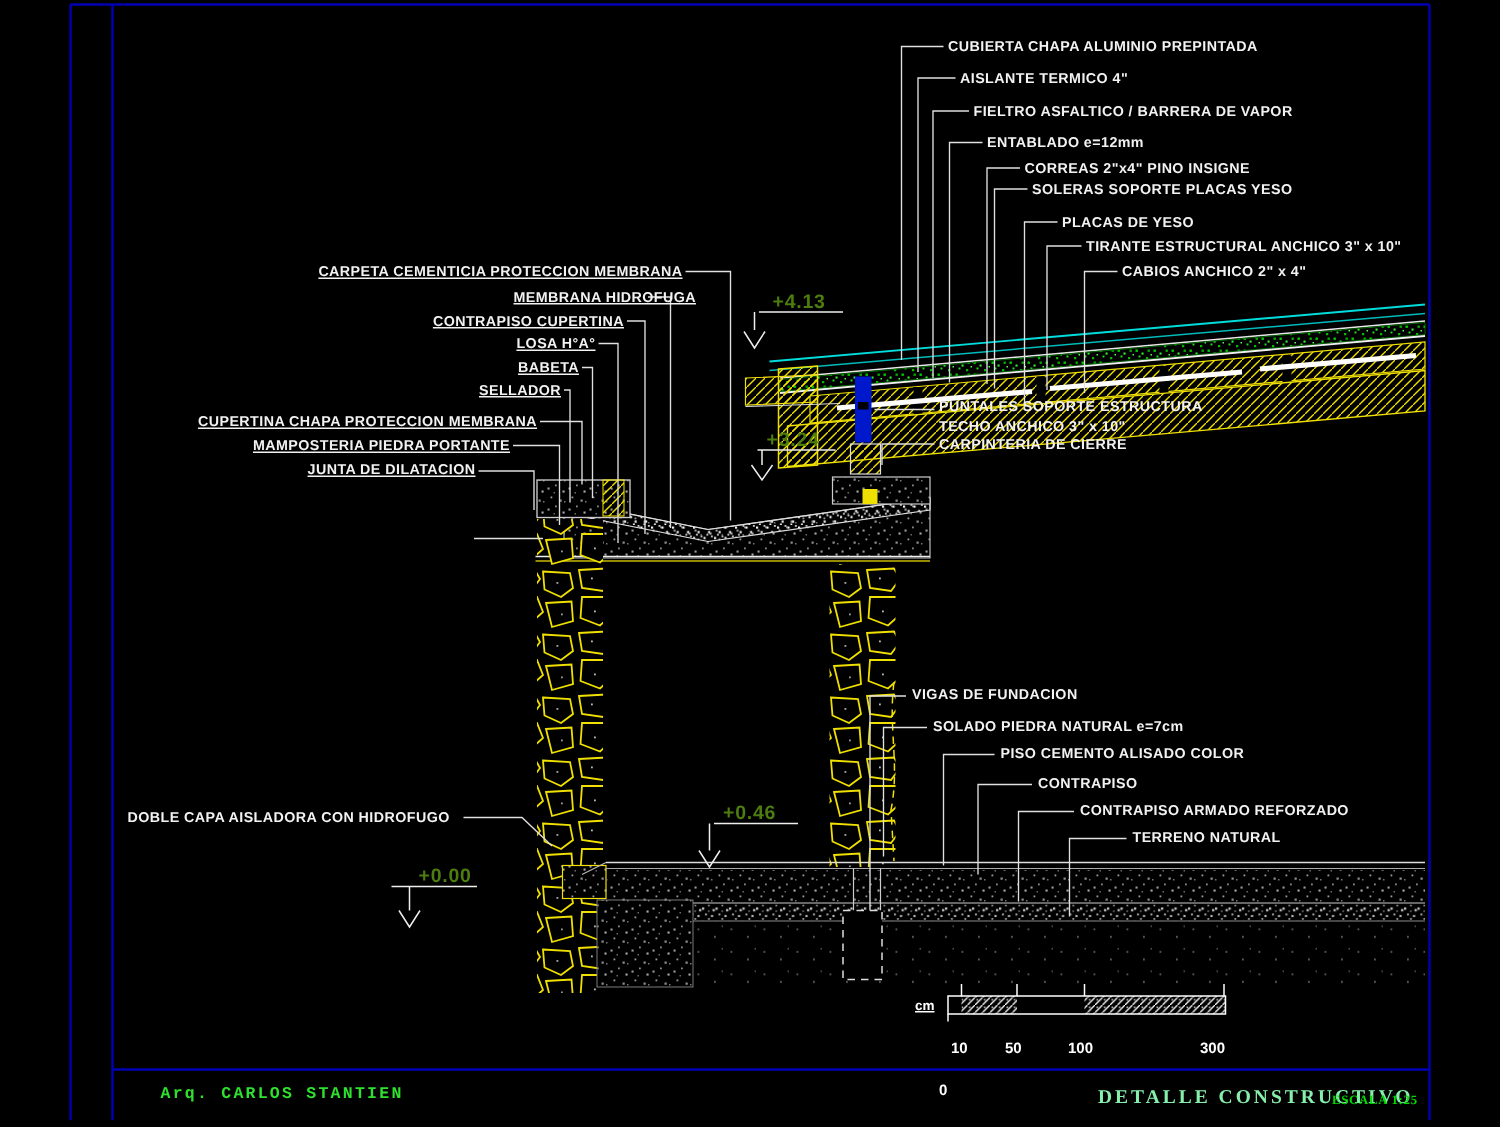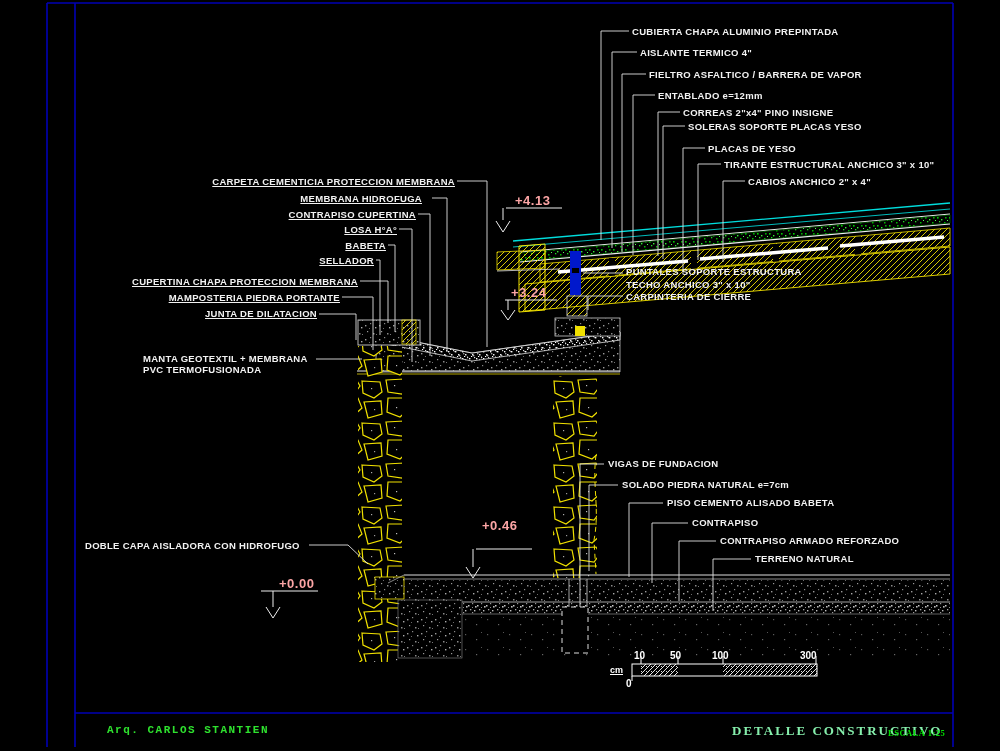--- a/index.html
+++ b/index.html
@@ -2,22 +2,22 @@
 <html><head>
 <meta charset="utf-8">
 <style>
   html,body{margin:0;padding:0;background:#000;}
   #sheet{position:relative;width:1000px;height:747px;background:#000;overflow:hidden;
          font-family:"Liberation Sans",sans-serif;}
   #cad{position:absolute;left:0;top:0;}
   .label{position:absolute;color:#f2f2f2;font:bold 9.5px "Liberation Sans",sans-serif;
          white-space:nowrap;letter-spacing:.3px;}
   .ra{text-align:right;text-decoration:underline;}
-  .level{position:absolute;color:#fca5a5;font:bold 13px "Liberation Sans",sans-serif;letter-spacing:.5px;}
-  .sbnum{position:absolute;color:#fff;font:bold 10px "Liberation Sans",sans-serif;}
+  .level{position:absolute;color:#4d7c0f;font:bold 13px "Liberation Sans",sans-serif;letter-spacing:.5px;}
+  .sbnum{position:absolute;color:#fff;font:bold 10px "Liberation Sans",sans-serif;margin-top:44px;}
   .sbunit{position:absolute;color:#fff;font:bold 9px "Liberation Sans",sans-serif;text-decoration:underline;}
   .tb-author{position:absolute;left:107px;top:724px;color:#2ee12e;
              font:bold 11px "Liberation Mono",monospace;letter-spacing:1.5px;}
   .tb-title{position:absolute;left:732px;top:723px;color:#86efac;
             font:bold 13px "Liberation Serif",serif;letter-spacing:2px;}
   .tb-scale{position:absolute;left:888px;top:728px;color:#00dd00;
             font:bold 8.5px "Liberation Serif",serif;letter-spacing:.5px;}
 </style>
 </head>
 <body>
@@ -210,48 +210,44 @@
   <div class="label" style="left:640px;top:47px">AISLANTE TERMICO 4"</div>
   <div class="label" style="left:649px;top:69px">FIELTRO ASFALTICO / BARRERA DE VAPOR</div>
   <div class="label" style="left:658px;top:90px">ENTABLADO e=12mm</div>
   <div class="label" style="left:683px;top:107px">CORREAS 2"x4" PINO INSIGNE</div>
   <div class="label" style="left:688px;top:121px">SOLERAS SOPORTE PLACAS YESO</div>
   <div class="label" style="left:708px;top:143px">PLACAS DE YESO</div>
   <div class="label" style="left:724px;top:159px">TIRANTE ESTRUCTURAL ANCHICO 3" x 10"</div>
   <div class="label" style="left:748px;top:176px">CABIOS ANCHICO 2" x 4"</div>
 
   <div class="label ra" style="right:545px;top:176px">CARPETA CEMENTICIA PROTECCION MEMBRANA</div>
-  <div class="label ra" style="right:578px;top:193px">MEMBRANA HIDROFUGA</div>
+  <div class="label ra" style="right:536px;top:193px">MEMBRANA HIDROFUGA</div>
   <div class="label ra" style="right:584px;top:209px">CONTRAPISO CUPERTINA</div>
   <div class="label ra" style="right:603px;top:224px">LOSA H°A°</div>
   <div class="label ra" style="right:614px;top:240px">BABETA</div>
   <div class="label ra" style="right:626px;top:255px">SELLADOR</div>
   <div class="label ra" style="right:642px;top:276px">CUPERTINA CHAPA PROTECCION MEMBRANA</div>
   <div class="label ra" style="right:660px;top:292px">MAMPOSTERIA PIEDRA PORTANTE</div>
   <div class="label ra" style="right:683px;top:308px">JUNTA DE DILATACION</div>
-  <div class="label" style="left:143px;top:353px">
-    <div>MANTA GEOTEXTIL + MEMBRANA</div>
-    <div>PVC TERMOFUSIONADA</div>
-  </div>
   <div class="label" style="left:85px;top:540px">DOBLE CAPA AISLADORA CON HIDROFUGO</div>
 
   <div class="label" style="left:626px;top:266px">PUNTALES SOPORTE ESTRUCTURA</div>
   <div class="label" style="left:626px;top:279px">TECHO ANCHICO 3" x 10"</div>
   <div class="label" style="left:626px;top:291px">CARPINTERIA DE CIERRE</div>
 
   <div class="label" style="left:608px;top:458px">VIGAS DE FUNDACION</div>
   <div class="label" style="left:622px;top:479px">SOLADO PIEDRA NATURAL e=7cm</div>
-  <div class="label" style="left:667px;top:497px">PISO CEMENTO ALISADO BABETA</div>
+  <div class="label" style="left:667px;top:497px">PISO CEMENTO ALISADO COLOR</div>
   <div class="label" style="left:692px;top:517px">CONTRAPISO</div>
   <div class="label" style="left:720px;top:535px">CONTRAPISO ARMADO REFORZADO</div>
   <div class="label" style="left:755px;top:553px">TERRENO NATURAL</div>
 
   <div class="level" style="left:515px;top:193px">+4.13</div>
   <div class="level" style="left:511px;top:285px">+3.24</div>
-  <div class="level" style="left:482px;top:518px">+0.46</div>
+  <div class="level" style="left:482px;top:534px">+0.46</div>
   <div class="level" style="left:279px;top:576px">+0.00</div>
 
   <div class="sbunit" style="left:610px;top:665px">cm</div>
   <div class="sbnum" style="left:626px;top:678px">0</div>
   <div class="sbnum" style="left:634px;top:650px">10</div>
   <div class="sbnum" style="left:670px;top:650px">50</div>
   <div class="sbnum" style="left:712px;top:650px">100</div>
   <div class="sbnum" style="left:800px;top:650px">300</div>
 
   <div class="tb-author">Arq. CARLOS STANTIEN</div>

